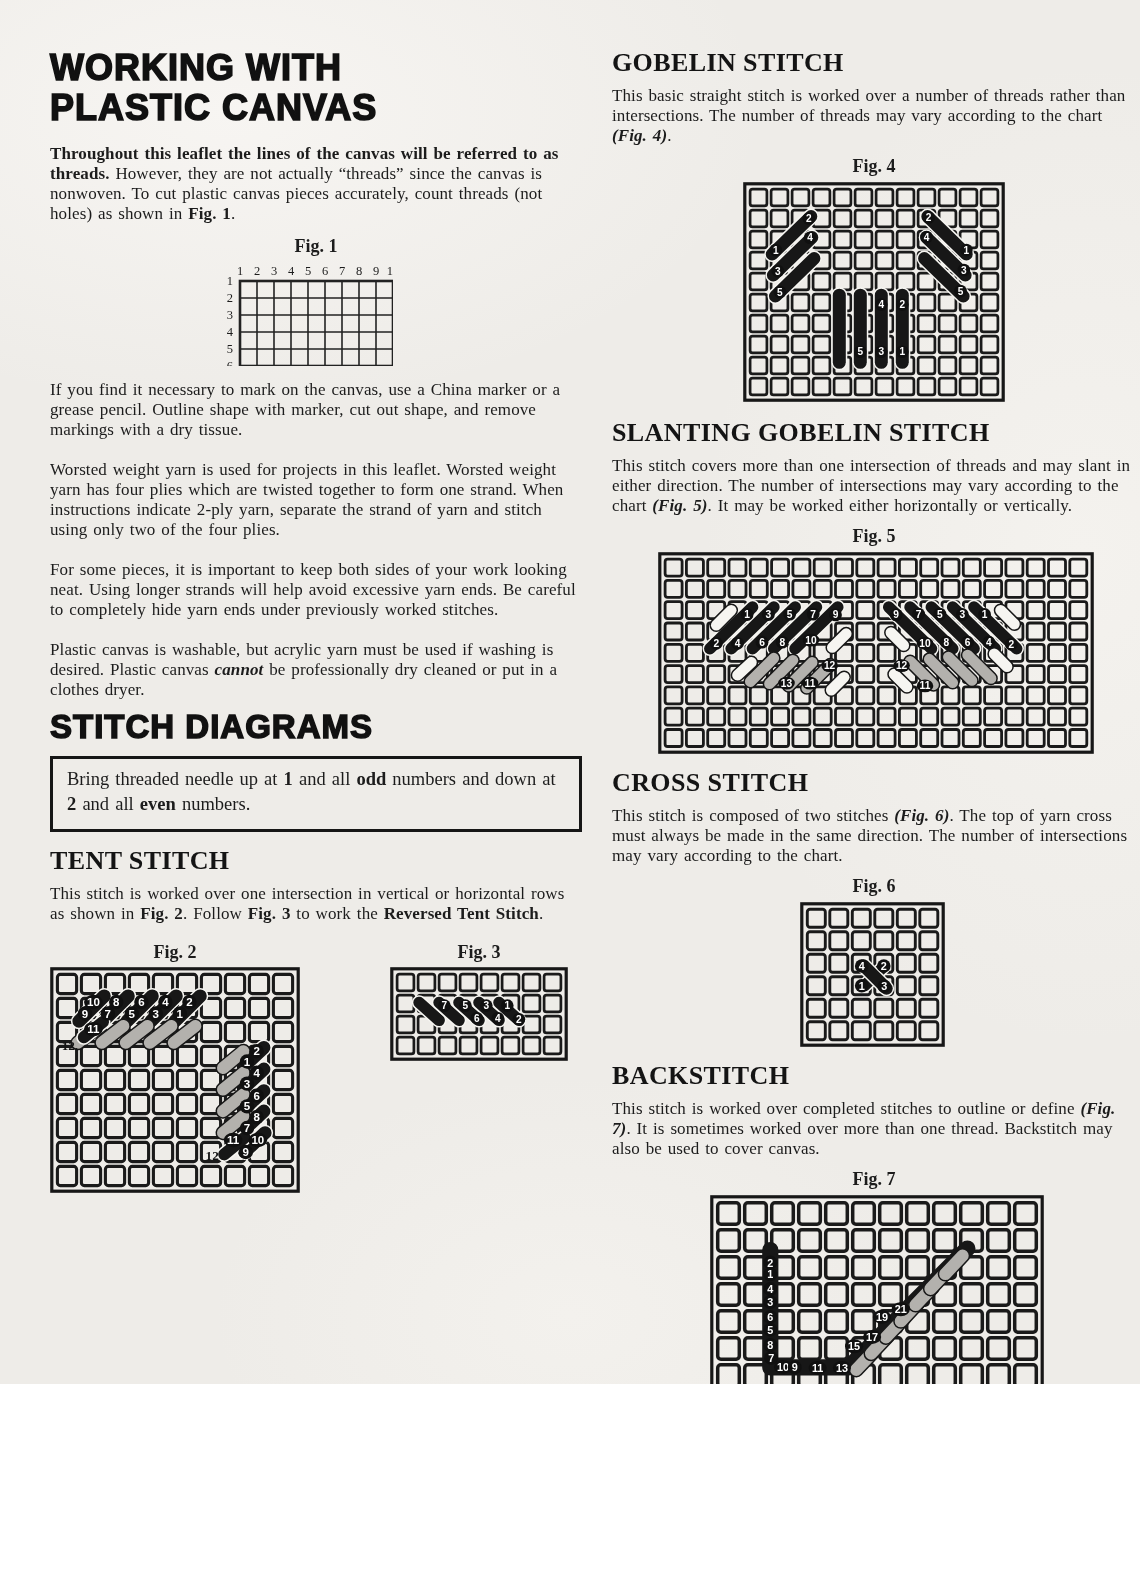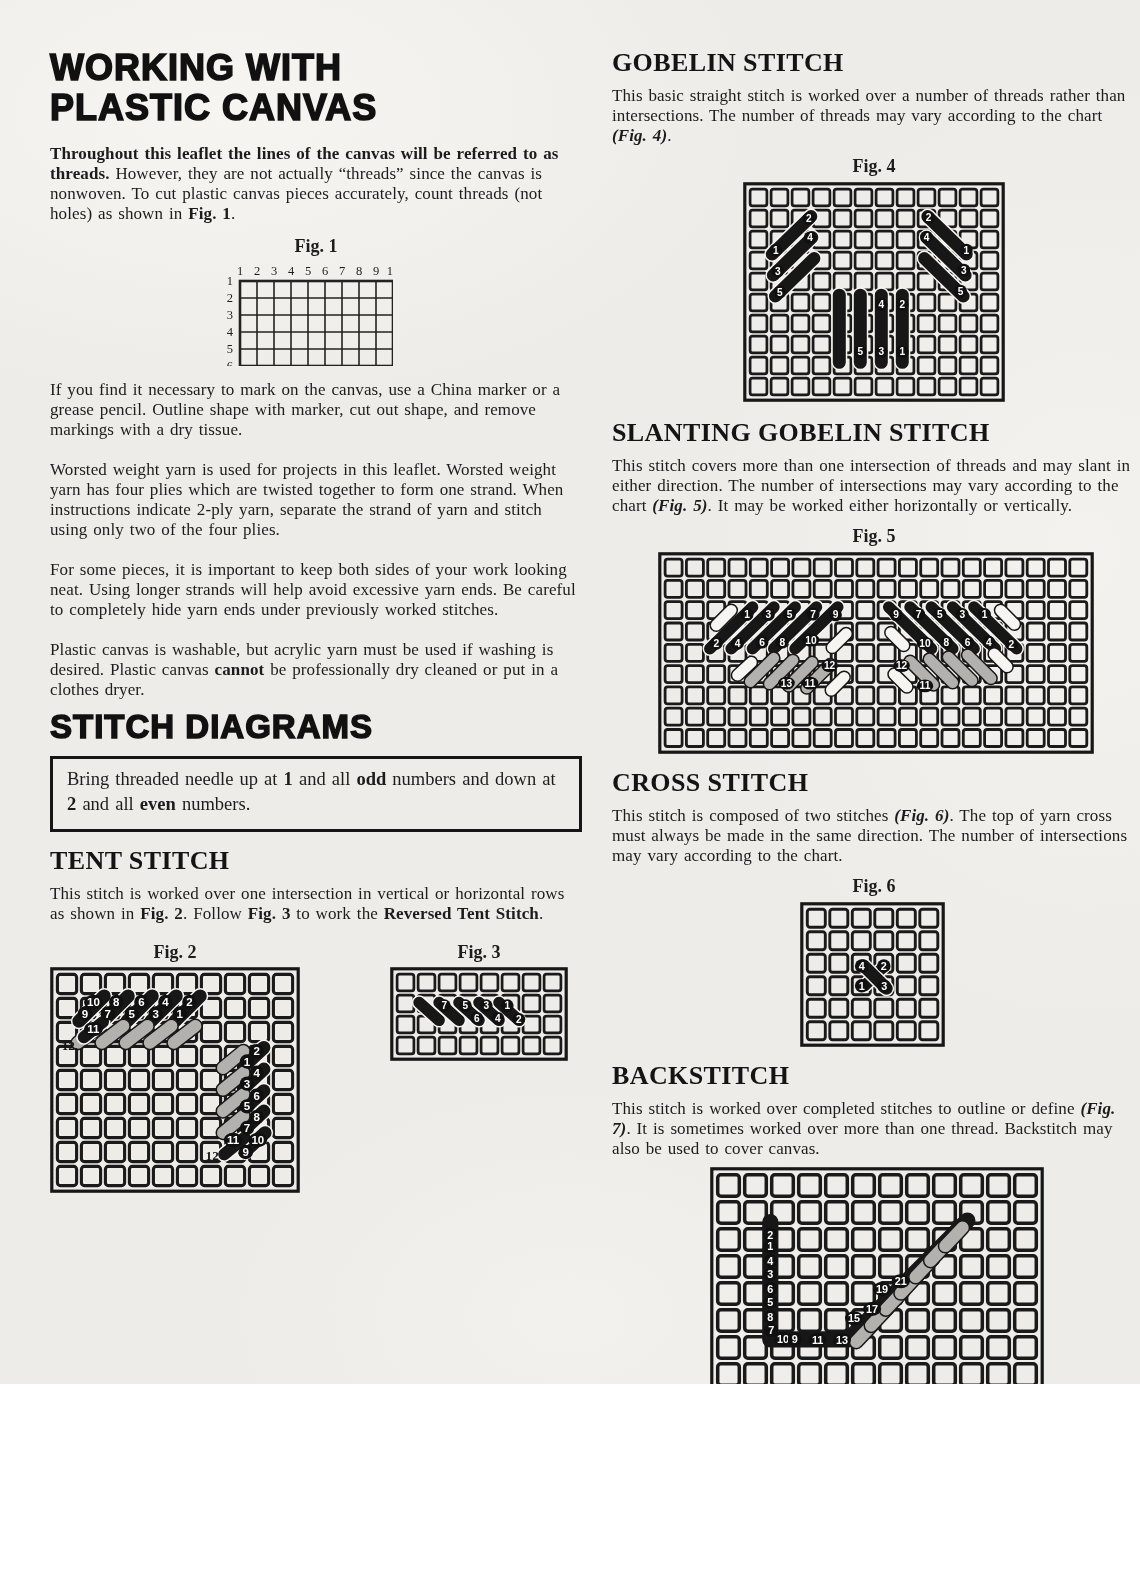--- a/index.html
+++ b/index.html
@@ -75,21 +75,21 @@
           <text x="13" y="24" font-size="12.5" fill="#1c1c1c" text-anchor="end">1</text>
           <text x="13" y="41" font-size="12.5" fill="#1c1c1c" text-anchor="end">2</text>
           <text x="13" y="58" font-size="12.5" fill="#1c1c1c" text-anchor="end">3</text>
           <text x="13" y="75" font-size="12.5" fill="#1c1c1c" text-anchor="end">4</text>
           <text x="13" y="92" font-size="12.5" fill="#1c1c1c" text-anchor="end">5</text>
           <text x="13" y="109" font-size="12.5" fill="#1c1c1c" text-anchor="end">6</text>
         </svg></div>
     <p class="body"><span>If you find it necessary to mark on the canvas, use a China marker or a grease pencil. Outline shape with marker, cut out shape, and remove markings with a dry tissue.</span></p>
     <p class="body"><span>Worsted weight yarn is used for projects in this leaflet. Worsted weight yarn has four plies which are twisted together to form one strand. When instructions indicate 2-ply yarn, separate the strand of yarn and stitch using only two of the four plies.</span></p>
     <p class="body"><span>For some pieces, it is important to keep both sides of your work looking neat. Using longer strands will help avoid excessive yarn ends. Be careful to completely hide yarn ends under previously worked stitches.</span></p>
-    <p class="body tight"><span>Plastic canvas is washable, but acrylic yarn must be used if washing is desired. Plastic canvas </span><span style="font-weight: bold;">cannot</span><span> be professionally dry cleaned or put in a clothes dryer.</span></p>
+    <p class="body tight"><span>Plastic canvas is washable, but acrylic yarn must be used if washing is desired. Plastic canvas </span><span style="font-weight: bold; font-style: italic;">cannot</span><span> be professionally dry cleaned or put in a clothes dryer.</span></p>
     <h1 class="deco2">STITCH DIAGRAMS</h1>
     <div class="note-box"><span>Bring threaded needle up at </span><span style="font-weight: bold;">1</span><span> and all </span><span style="font-weight: bold;">odd</span><span> numbers and down at </span><span style="font-weight: bold;">2</span><span> and all </span><span style="font-weight: bold;">even</span><span> numbers.</span></div>
     <h2 class="sect">TENT STITCH</h2>
     <p class="body m16"><span>This stitch is worked over one intersection in vertical or horizontal rows as shown in </span><span style="font-weight: bold;">Fig. 2</span><span>. Follow </span><span style="font-weight: bold;">Fig. 3</span><span> to work the </span><span style="font-weight: bold;">Reversed Tent Stitch</span><span>.</span></p>
     <div class="fig-row">
       <div>
         <p class="fig-label">Fig. 2</p>
         <div><svg width="250" height="226" viewBox="0 0 250 226" font-family="Liberation Serif,serif">
               <rect x="1.8" y="1.8" width="246.4" height="222.4" fill="none" stroke="#171717" stroke-width="3.2"></rect>
               <rect x="7.4" y="7.4" width="19.2" height="19.2" rx="2.9" fill="none" stroke="#1a1a1a" stroke-width="3.1"></rect>
@@ -851,20 +851,21 @@
           <text x="61.7" y="64" font-size="10.8" fill="#ffffff" font-weight="bold" text-anchor="middle" dominant-baseline="central" font-family="Liberation Sans,sans-serif">4</text>
           <ellipse cx="83.8" cy="64" rx="6.8" ry="6.8" fill="#101010"></ellipse>
           <text x="83.8" y="64" font-size="10.8" fill="#ffffff" font-weight="bold" text-anchor="middle" dominant-baseline="central" font-family="Liberation Sans,sans-serif">2</text>
           <ellipse cx="61.7" cy="83.8" rx="6.8" ry="6.8" fill="#101010"></ellipse>
           <text x="61.7" y="83.8" font-size="10.8" fill="#ffffff" font-weight="bold" text-anchor="middle" dominant-baseline="central" font-family="Liberation Sans,sans-serif">1</text>
           <ellipse cx="84.2" cy="84.2" rx="6.8" ry="6.8" fill="#101010"></ellipse>
           <text x="84.2" y="84.2" font-size="10.8" fill="#ffffff" font-weight="bold" text-anchor="middle" dominant-baseline="central" font-family="Liberation Sans,sans-serif">3</text>
         </svg></div>
     <h2 class="sect">BACKSTITCH</h2>
     <p class="body tight"><span>This stitch is worked over completed stitches to outline or define </span><span style="font-weight: bold; font-style: italic;">(Fig. 7)</span><span>. It is sometimes worked over more than one thread. Backstitch may also be used to cover canvas.</span></p>
+    <p class="fig-label mb4">Fig. 7</p>
     <div class="fig-block" style="margin-left:98px;"><svg width="334" height="253" viewBox="0 0 334 253" font-family="Liberation Serif,serif">
           <rect x="1.8" y="1.8" width="330.4" height="249.4" fill="none" stroke="#171717" stroke-width="3.2"></rect>
           <rect x="7.7" y="7.7" width="21.6" height="21.6" rx="3.2" fill="none" stroke="#1a1a1a" stroke-width="3.5"></rect>
           <rect x="34.7" y="7.7" width="21.6" height="21.6" rx="3.2" fill="none" stroke="#1a1a1a" stroke-width="3.5"></rect>
           <rect x="61.7" y="7.7" width="21.6" height="21.6" rx="3.2" fill="none" stroke="#1a1a1a" stroke-width="3.5"></rect>
           <rect x="88.7" y="7.7" width="21.6" height="21.6" rx="3.2" fill="none" stroke="#1a1a1a" stroke-width="3.5"></rect>
           <rect x="115.7" y="7.7" width="21.6" height="21.6" rx="3.2" fill="none" stroke="#1a1a1a" stroke-width="3.5"></rect>
           <rect x="142.7" y="7.7" width="21.6" height="21.6" rx="3.2" fill="none" stroke="#1a1a1a" stroke-width="3.5"></rect>
           <rect x="169.7" y="7.7" width="21.6" height="21.6" rx="3.2" fill="none" stroke="#1a1a1a" stroke-width="3.5"></rect>
           <rect x="196.7" y="7.7" width="21.6" height="21.6" rx="3.2" fill="none" stroke="#1a1a1a" stroke-width="3.5"></rect>

